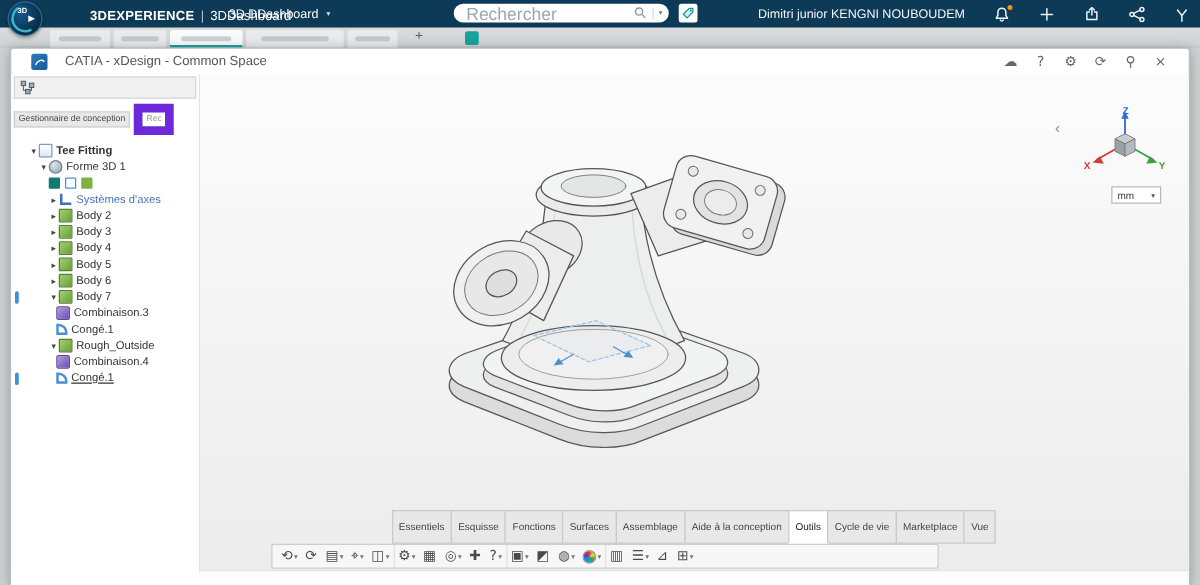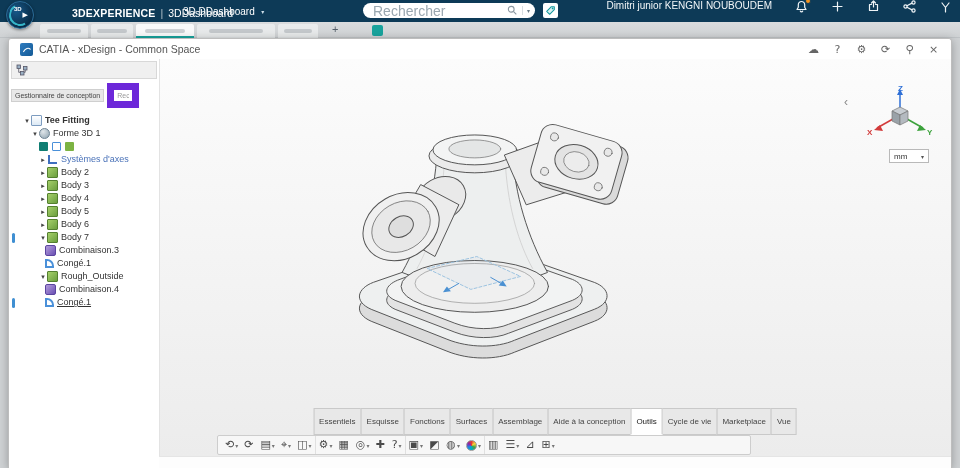--- a/index.html
+++ b/index.html
@@ -22,42 +22,42 @@
   .ctx{position:absolute;left:183px;top:0;height:22px;display:flex;align-items:center;gap:4px;font-size:10px;}
   .ctx .caret{font-size:6px;color:#cfe0ea;}
   .searchpill{position:absolute;left:363px;top:3px;width:172px;height:15px;background:#fff;border-radius:8px;
     display:flex;align-items:center;padding:0 5px 0 8px;}
   .searchpill input{flex:1;border:none;outline:none;font-size:14px;color:#333;background:transparent;min-width:0;}
   .searchpill input::placeholder{color:#9aa7b0;}
   .searchpill .vline{width:1px;height:9px;background:#d7dde1;margin:0 4px;}
   .searchpill .scaret{font-size:6px;color:#6c7d88;}
   .tagchip{position:absolute;left:543px;top:3px;width:15px;height:15px;background:#fff;border-radius:2px;
     display:flex;align-items:center;justify-content:center;}
-  .userarea{position:absolute;right:8px;top:0;height:22px;display:flex;align-items:flex-start;gap:23px;}
+  .userarea{position:absolute;right:8px;top:0;height:22px;display:flex;align-items:center;gap:23px;}
   .username{font-size:10px;color:#f2f6f8;}
   .tico{position:relative;width:13px;height:13px;display:flex;align-items:center;justify-content:center;}
   .tico svg{stroke:#eef3f6;fill:none;stroke-width:1.2;stroke-linecap:round;stroke-linejoin:round;}
   .badge{position:absolute;top:-2px;right:-3px;width:6px;height:6px;border-radius:50%;
     background:#f7941e;border:1px solid #0d3a57;}
 
   
   .tabstrip{position:absolute;top:22px;left:0;right:0;height:16px;
     background:linear-gradient(#dadcde,#cfd2d4);border-bottom:1px solid #bfc3c6;z-index:10;}
   .ghosts{position:absolute;left:40px;top:2px;display:flex;gap:3px;}
   .gtab{height:14px;background:rgba(248,249,250,.55);border-radius:2px 2px 0 0;position:relative;}
   .gtab .gbar{position:absolute;left:15%;top:5px;width:70%;height:4px;background:#9aa0a6;opacity:.45;border-radius:2px;}
   .gtab.gactive{background:rgba(255,255,255,.85);border-bottom:2px solid #18a39c;}
   .stripplus{position:absolute;left:332px;top:1px;font-size:11px;color:#55606a;}
   .stripsq{position:absolute;left:372px;top:3px;width:11px;height:11px;background:#18a39c;border-radius:2px;}
 
   
   .app-window{position:absolute;left:8px;right:8px;top:38px;bottom:0;background:#fff;
     border:1px solid #bdbdbd;border-bottom:none;border-radius:3px 3px 0 0;
     box-shadow:0 2px 10px rgba(0,0,0,.28);overflow:hidden;z-index:20;}
-  .titlebar{height:20px;display:flex;align-items:center;padding:0 11px;}
+  .titlebar{height:20px;display:flex;align-items:center;padding:0 16px;gap:8px;}
   .appicon{width:13px;height:13px;border-radius:2px;background:linear-gradient(135deg,#2f7cc0,#145a96);
     display:flex;align-items:center;justify-content:center;}
   .wtitle{font-size:10.5px;color:#555;margin-left:6px;}
   .wcontrols{margin-left:auto;display:flex;gap:11px;color:#666;font-size:11px;}
   .wcontrols span{width:13px;text-align:center;cursor:default;}
   .content{position:absolute;top:20px;left:0;right:0;bottom:0;}
 
   
   .left-panel{position:absolute;left:0;top:0;bottom:0;width:150px;background:#fff;z-index:5;}
   .panel-toolbar{margin:2px 2px 0 2px;height:18px;background:#f0f0f0;border:1px solid #d8d8d8;

